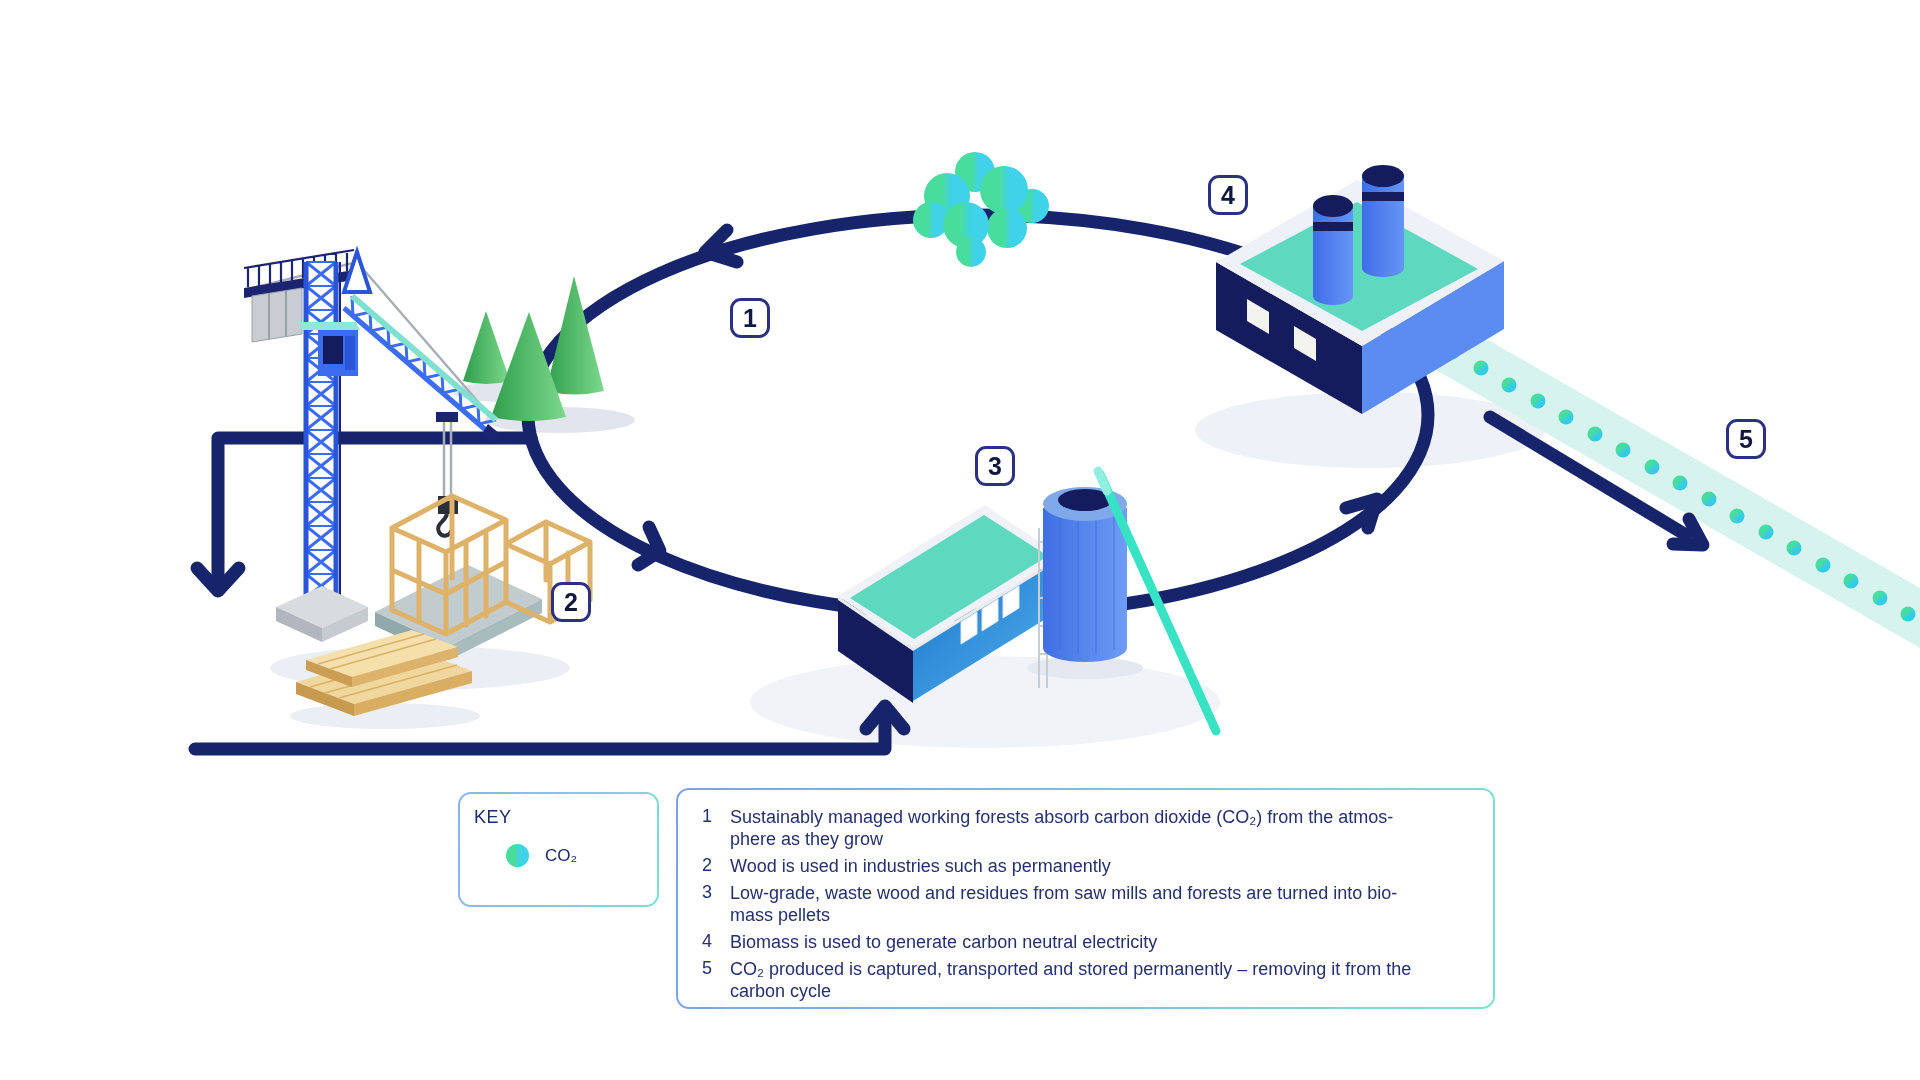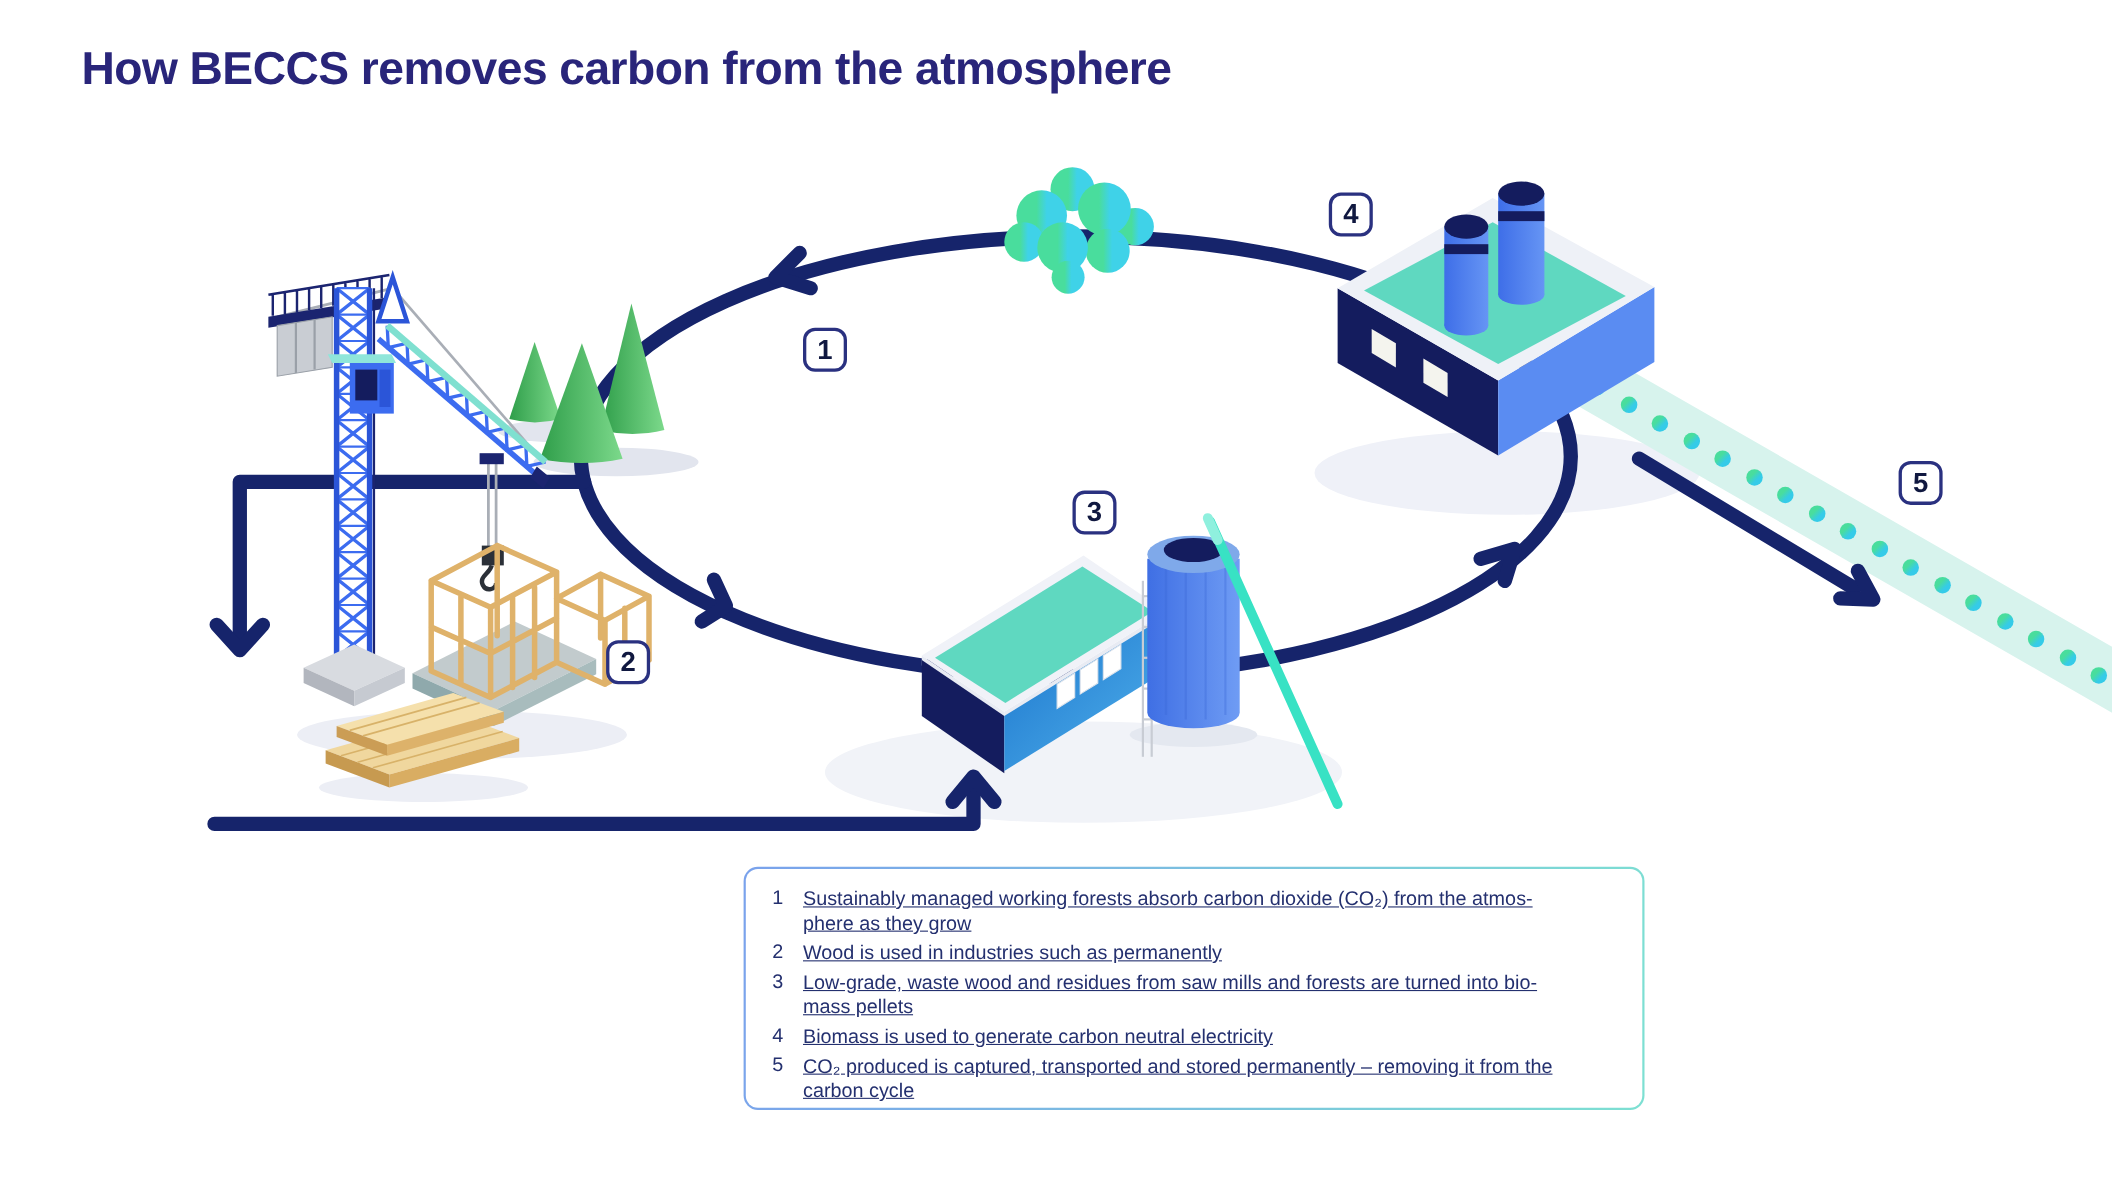--- a/index.html
+++ b/index.html
@@ -21,21 +21,21 @@
   .gbox-inner{background:#fff;border-radius:11px;width:100%;height:100%;box-sizing:border-box;}
   .key-inner{padding:13px 14px;}
   .key-heading{font-size:18px;letter-spacing:0.5px;color:#1c2a6e;}
   .key-row{display:flex;align-items:center;margin-top:16px;margin-left:32px;}
   .key-swatch{width:23px;height:23px;border-radius:50%;
               background:linear-gradient(90deg,#49dd9d 42%,#3fd2e8 58%);}
   .key-label{margin-left:16px;font-size:17px;color:#1c2a6e;}
   .steps-inner{padding:16px 20px 12px 24px;}
   .step-row{display:grid;grid-template-columns:28px 1fr;margin-bottom:5px;}
   .step-num{font-size:18px;color:#24306f;}
-  .step-text{font-size:18px;line-height:22px;color:#24306f;white-space:pre-line;text-decoration:underline;}
+  .step-text{font-size:18px;line-height:22px;color:#24306f;white-space:pre-line;}
 </style>
 </head>
 <body>
 
 <div class="stage">
 
 <svg class="scene" width="1920" height="1080" viewBox="0 0 1920 1080">
   <defs>
     <linearGradient id="gBubble" x1="0" y1="0" x2="1" y2="0">
       <stop offset="0.40" stop-color="#49dd9d"></stop>
@@ -239,28 +239,36 @@
     <circle cx="1032" cy="206" r="17"></circle>
     <circle cx="947" cy="196" r="23"></circle>
     <circle cx="1004" cy="190" r="24"></circle>
     <circle cx="931" cy="220" r="18"></circle>
     <circle cx="1007" cy="228" r="20"></circle>
     <circle cx="966" cy="225" r="23"></circle>
     <circle cx="971" cy="252" r="15"></circle>
   </g>
 </svg>
 
-<h1 class="title">How BECCS removes carbon from the atmosphere</h1>
 
 <div class="badge badge1">1</div>
 <div class="badge badge2">2</div>
 <div class="badge badge3">3</div>
 <div class="badge badge4">4</div>
 <div class="badge badge5">5</div>
 
+<div class="gbox key-box">
+  <div class="gbox-inner key-inner">
+    <div class="key-heading">KEY</div>
+    <div class="key-row">
+      <span class="key-swatch"></span>
+      <span class="key-label">CO₂</span>
+    </div>
+  </div>
+</div>
 
 <div class="gbox steps-box">
   <div class="gbox-inner steps-inner">
     <div class="step-row">
       <span class="step-num">1</span>
       <span class="step-text">Sustainably managed working forests absorb carbon dioxide (CO₂) from the atmos-
 phere as they grow</span>
     </div>
     <div class="step-row">
       <span class="step-num">2</span>

